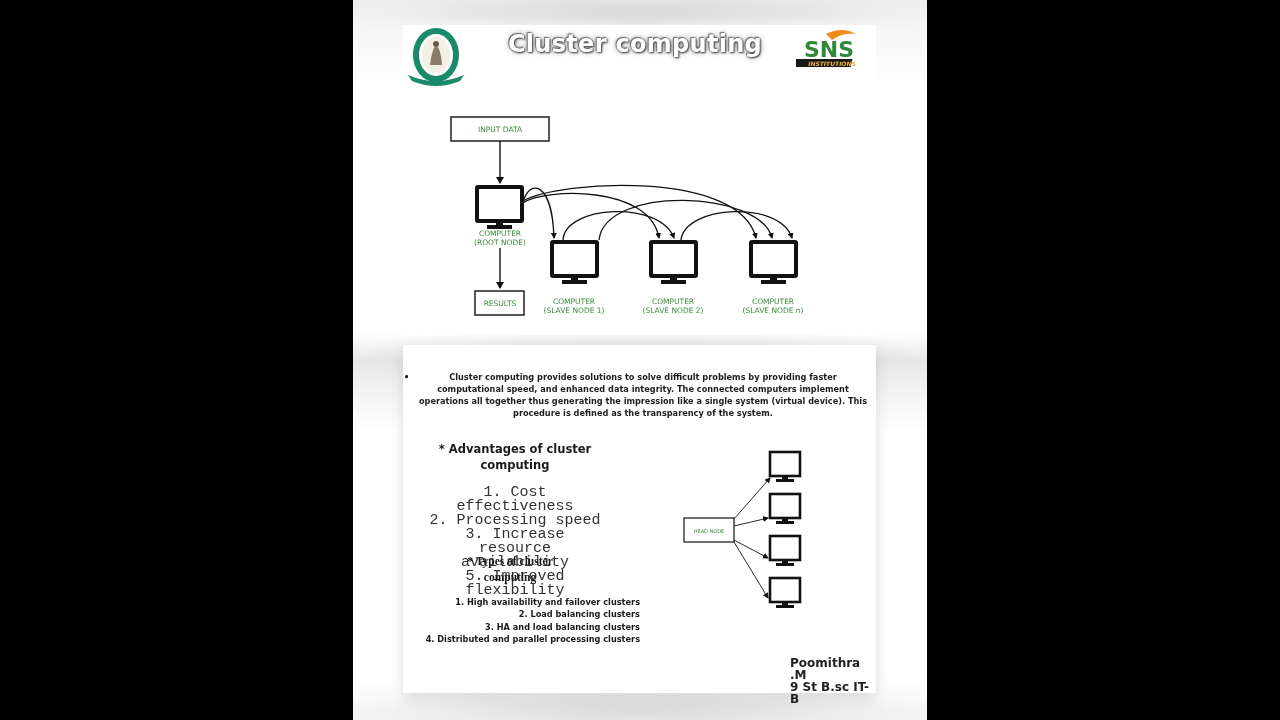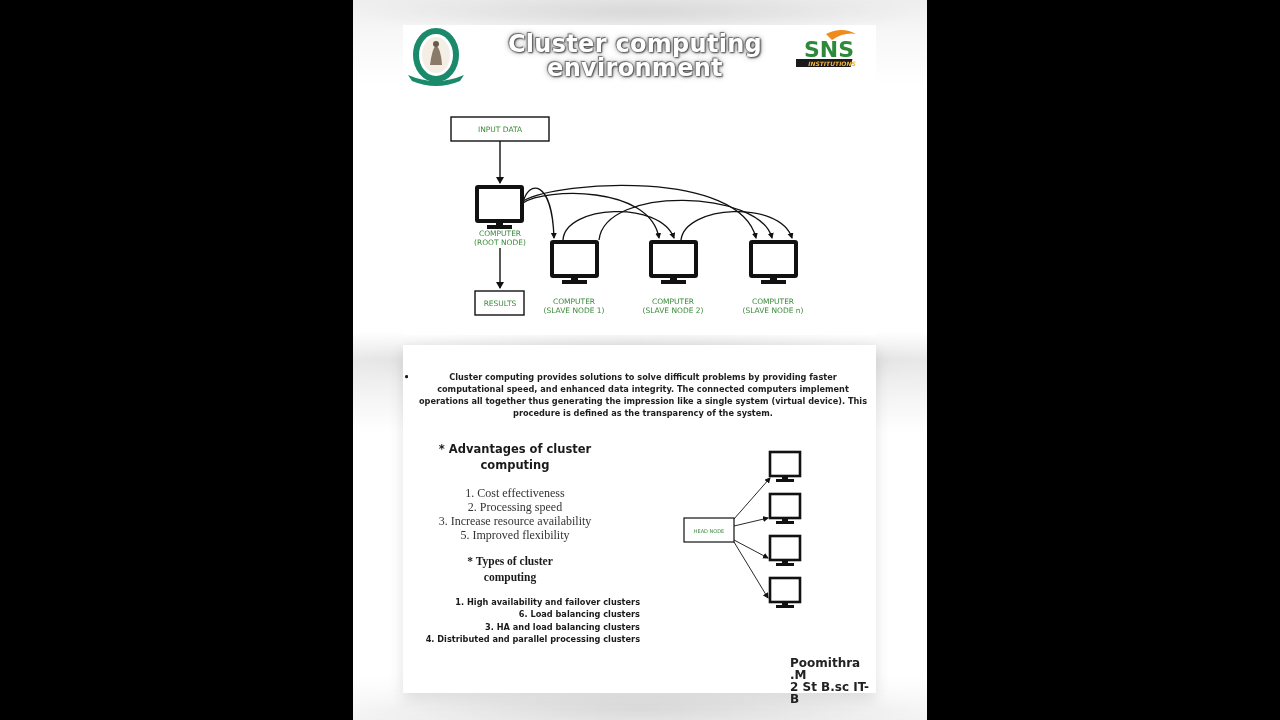--- a/index.html
+++ b/index.html
@@ -47,21 +47,21 @@
     }
     .bullet-item { position: relative; text-align: center; padding: 0 6px 0 14px; }
     .bullet-dot { position: absolute; left: 0; top: 0; }
 
     .section-heading {
       position: absolute; font-family: "DejaVu Sans", sans-serif; font-weight: bold;
       font-size: 11.5px; color: #1a1a1a; text-align: center; line-height: 16px;
     }
     .adv-list {
       position: absolute; left: 425px; top: 486px; width: 180px; text-align: center;
-      font-family: Liberation Serif, serif; font-size: 12px; color: #333; line-height: 14px;
+      font-family: Liberation Mono, monospace; font-size: 15px; color: #333; line-height: 14px;
     }
     .types-list {
       position: absolute; left: 420px; top: 596px; width: 220px; text-align: right;
       font-family: "DejaVu Sans", sans-serif; font-size: 8.2px; color: #1a1a1a; line-height: 12.4px;
       font-weight: bold;
     }
     .author {
       position: absolute; left: 790px; top: 657px; width: 80px;
       font-family: "DejaVu Sans", sans-serif; font-size: 12px; color: #222; line-height: 12px;
       font-weight: bold;
@@ -89,21 +89,20 @@
 
 <svg class="logo-right" viewBox="0 0 66 42">
   <path d="M30 6 Q46 -2 60 6 Q48 4 36 12 Z" fill="#f08a1a"></path>
   <text x="33" y="29" text-anchor="middle" font-family="DejaVu Sans, sans-serif" font-weight="bold" font-size="22" fill="#2e8a3a">SNS</text>
   <rect x="3" y="31" width="60" height="8" fill="#1a1a1a" transform="skewX(-12)"></rect>
   <text x="36" y="37.5" text-anchor="middle" font-family="DejaVu Sans, sans-serif" font-style="italic" font-weight="bold" font-size="6" fill="#f4b43a">INSTITUTIONS</text>
 </svg>
 
 <div class="title">
   <div>Cluster computing</div>
-  <div>environment</div>
 </div>
 
 <svg class="diagram" viewBox="0 0 1280 720">
   <defs>
     <marker id="ah" markerWidth="8" markerHeight="8" refX="6" refY="4" orient="auto" markerUnits="userSpaceOnUse">
       <path d="M0,0 L7,4 L0,8 Z" fill="#111"></path>
     </marker>
     <marker id="ahs" markerWidth="7" markerHeight="7" refX="5" refY="3" orient="auto" markerUnits="userSpaceOnUse">
       <path d="M0,0 L6,3 L0,6 Z" fill="#111"></path>
     </marker>
@@ -209,21 +208,21 @@
   <div>3. Increase resource availability</div>
   <div>5. Improved flexibility</div>
 </div>
 
 <div class="section-heading" style="left:430px;top:553px;width:160px;font-family:Liberation Serif, serif;">
   <div>*  Types of cluster</div>
   <div>computing</div>
 </div>
 <div class="types-list">
   <div>1. High availability and failover clusters</div>
-  <div>6. Load balancing clusters</div>
+  <div>2. Load balancing clusters</div>
   <div>3. HA and load balancing clusters</div>
   <div>4. Distributed and parallel processing clusters</div>
 </div>
 
 <div class="author">
   <div>Poomithra .M</div>
-  <div>2 St B.sc IT- B</div>
+  <div>9 St B.sc IT- B</div>
 </div>
 
 </body></html>

